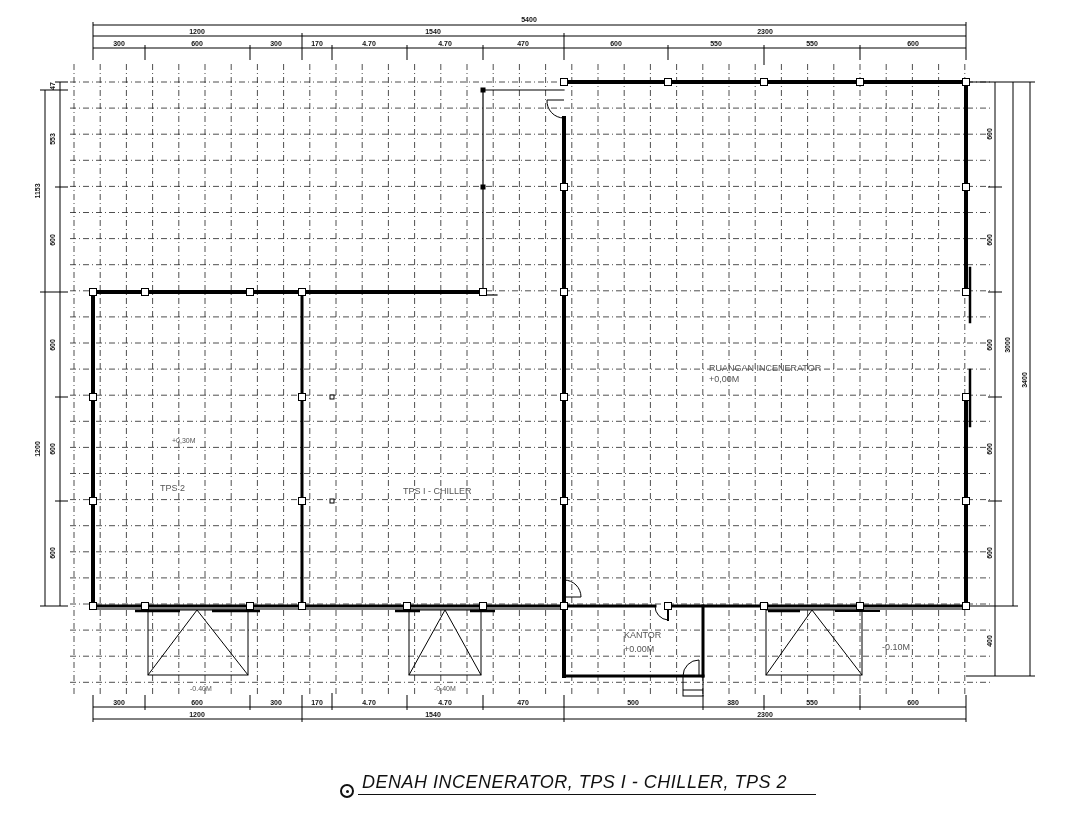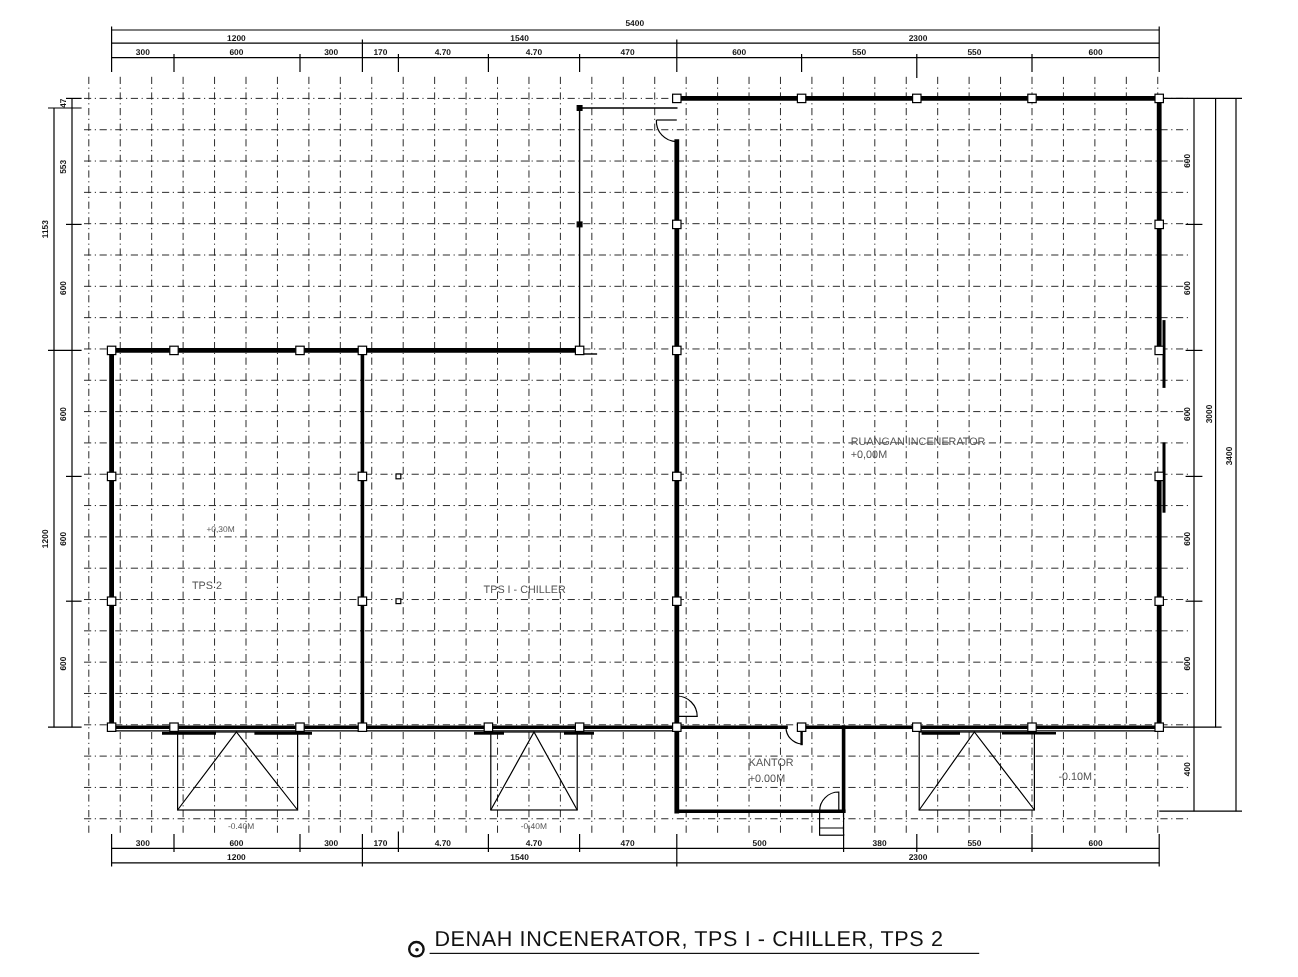--- a/index.html
+++ b/index.html
@@ -2,21 +2,21 @@
 <html><head>
 <meta charset="utf-8">
 <style>
   html, body { margin:0; padding:0; background:#ffffff; }
   body { width:1082px; height:814px; position:relative; overflow:hidden; font-family:"Liberation Sans", sans-serif; }
   #plan { position:absolute; left:0; top:0; }
   .dimtxt { font-family:"Liberation Sans", sans-serif; font-size:7px; font-weight:bold; fill:#111; }
   .roomtxt { font-family:"Liberation Sans", sans-serif; font-size:9px; fill:#555; }
   .smalltxt { font-family:"Liberation Sans", sans-serif; font-size:7px; fill:#555; }
   #title-block { position:absolute; left:340px; top:770px; width:480px; height:30px; }
-  #title-text { position:absolute; left:22px; top:2px; font-family:"Liberation Sans", sans-serif; font-size:18px; color:#111; letter-spacing:0.5px; white-space:nowrap; }
+  #title-text { position:absolute; left:22px; top:2px; font-family:"Liberation Sans", sans-serif; font-size:18px; color:#111; letter-spacing:0.5px; white-space:nowrap;font-style:italic; }
   #title-underline { position:absolute; left:18px; top:24px; width:458px; height:1px; background:#111; }
   #title-symbol { position:absolute; left:0; top:14px; width:14px; height:14px; border:2px solid #111; border-radius:50%; box-sizing:border-box; }
   #title-symbol::after { content:""; position:absolute; left:4px; top:4px; width:3px; height:3px; background:#111; border-radius:50%; }
 </style>
 </head>
 <body>
 
 <svg id="plan" width="1082" height="814" viewBox="0 0 1082 814">
 
   <g id="grid" stroke="#222" stroke-width="0.8" stroke-dasharray="6,3,1,3" fill="none">

